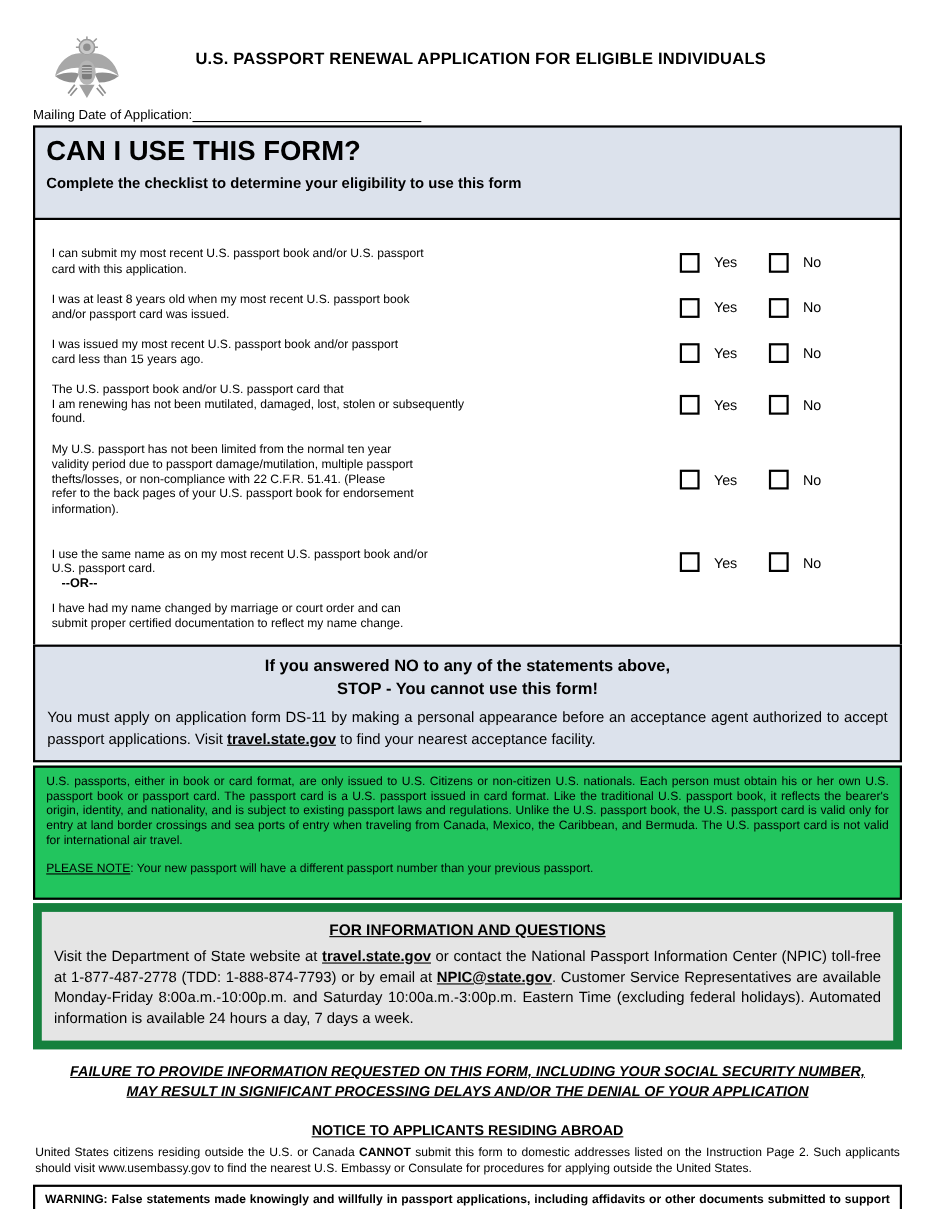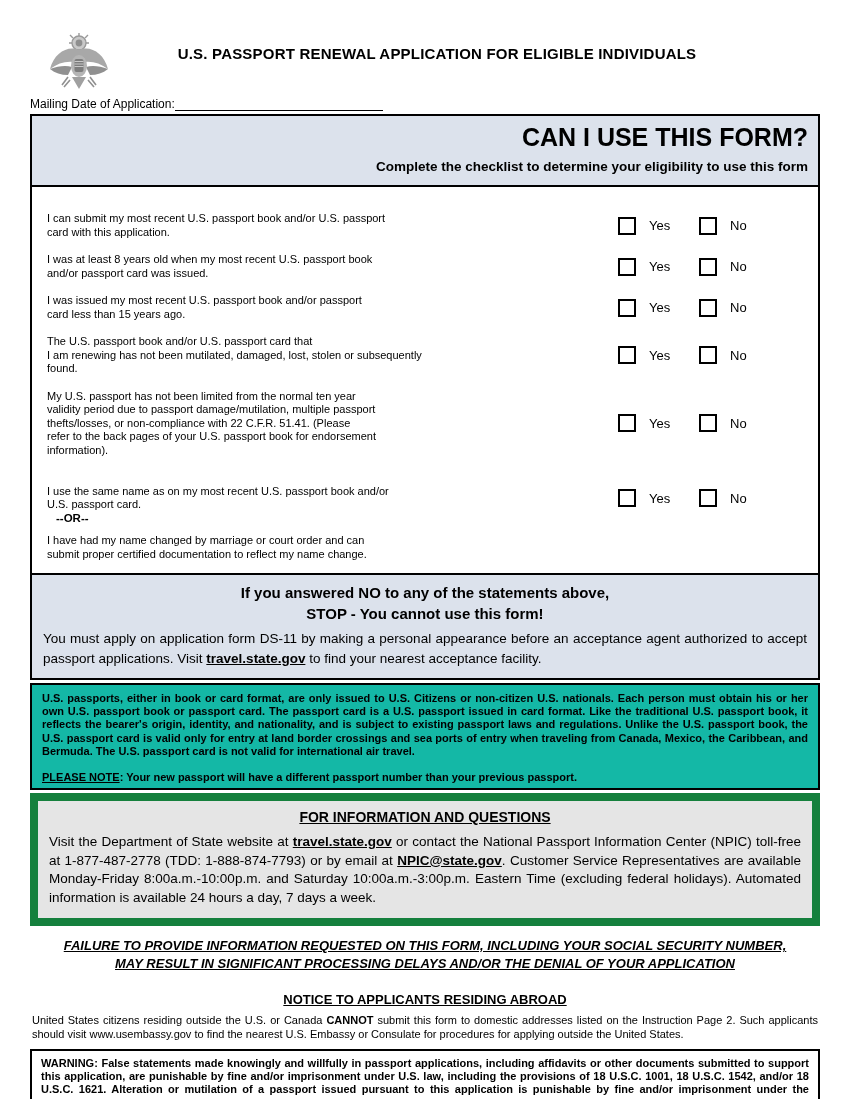--- a/index.html
+++ b/index.html
@@ -19,21 +19,21 @@
   .header-titles { flex: 1; text-align: center; padding-top: 12px; padding-right: 60px; }
   .header-title { font-size: 15px; font-weight: bold; letter-spacing: 0.2px; }
   .header-subtitle { font-size: 17.5px; margin-top: 5px; letter-spacing: 0.2px; }
 
   .mailing-row { display: flex; align-items: center; font-size: 12px; margin-top: 6px; margin-bottom: 3px; }
   .mailing-blank { width: 208px; border-bottom: 1.5px solid #000; height: 13px; }
 
   
   .banner {
     border: 2.5px solid #000; background: #dce2ec;
-    text-align: right; padding: 7px 10px 11px;
+    text-align: left; padding: 7px 10px 24px;
   }
   .banner-title { font-size: 25px; font-weight: bold; }
   .banner-subtitle { font-size: 13.5px; font-weight: bold; margin-top: 7px; }
 
   
   .checklist {
     border: 2.5px solid #000; border-top: none; border-bottom: none;
     background: #fff; padding: 25px 0 10px 15px;
   }
   .cl-row { display: flex; align-items: center; margin-bottom: 14px; }
@@ -57,22 +57,22 @@
   }
   .stop-h { font-size: 15px; font-weight: bold; line-height: 21px; }
   .stop-body {
     font-size: 13.5px; text-align: justify; line-height: 20px;
     margin-top: 5px; padding: 0 2px;
   }
   .link { font-weight: bold; text-decoration: underline; cursor: pointer; }
 
   
   .pinfo-box {
-    border: 2px solid #000; background: #14b8a6; margin-top: 3px;
-    padding: 7px 10px 4px; font-weight: bold; font-size: 11px;
+    border: 2px solid #000; background: #22c55e; margin-top: 3px;
+    padding: 7px 10px 19px; font-weight: normal; font-size: 11px;
   }
   .pinfo-body { text-align: justify; line-height: 13.2px; }
   .pinfo-note { margin-top: 13px; line-height: 13px; }
   .pinfo-note .ul { text-decoration: underline; }
 
   
   .infoq-box {
     border: 8px solid #15803d; background: #e5e5e5; margin-top: 3px;
     padding: 8px 11px 11px;
   }

